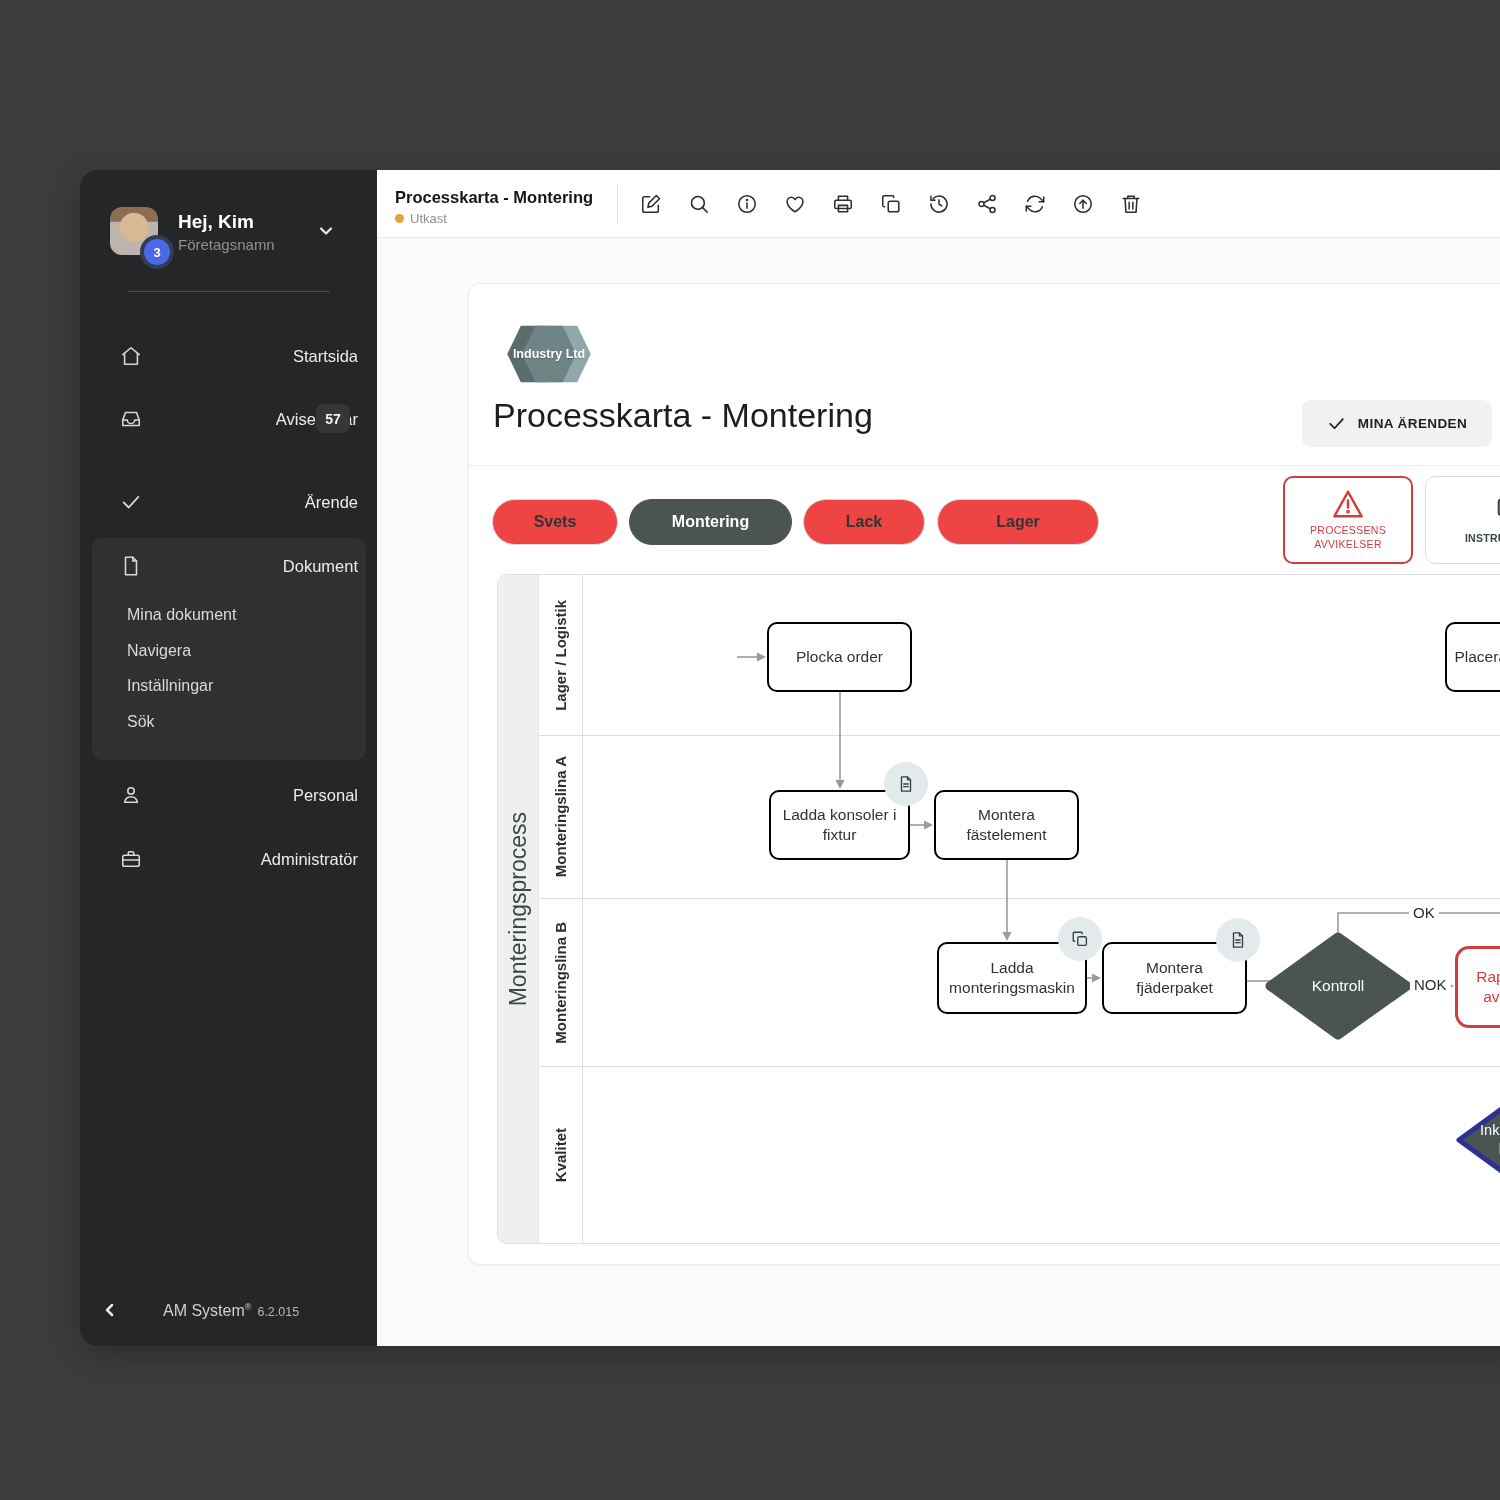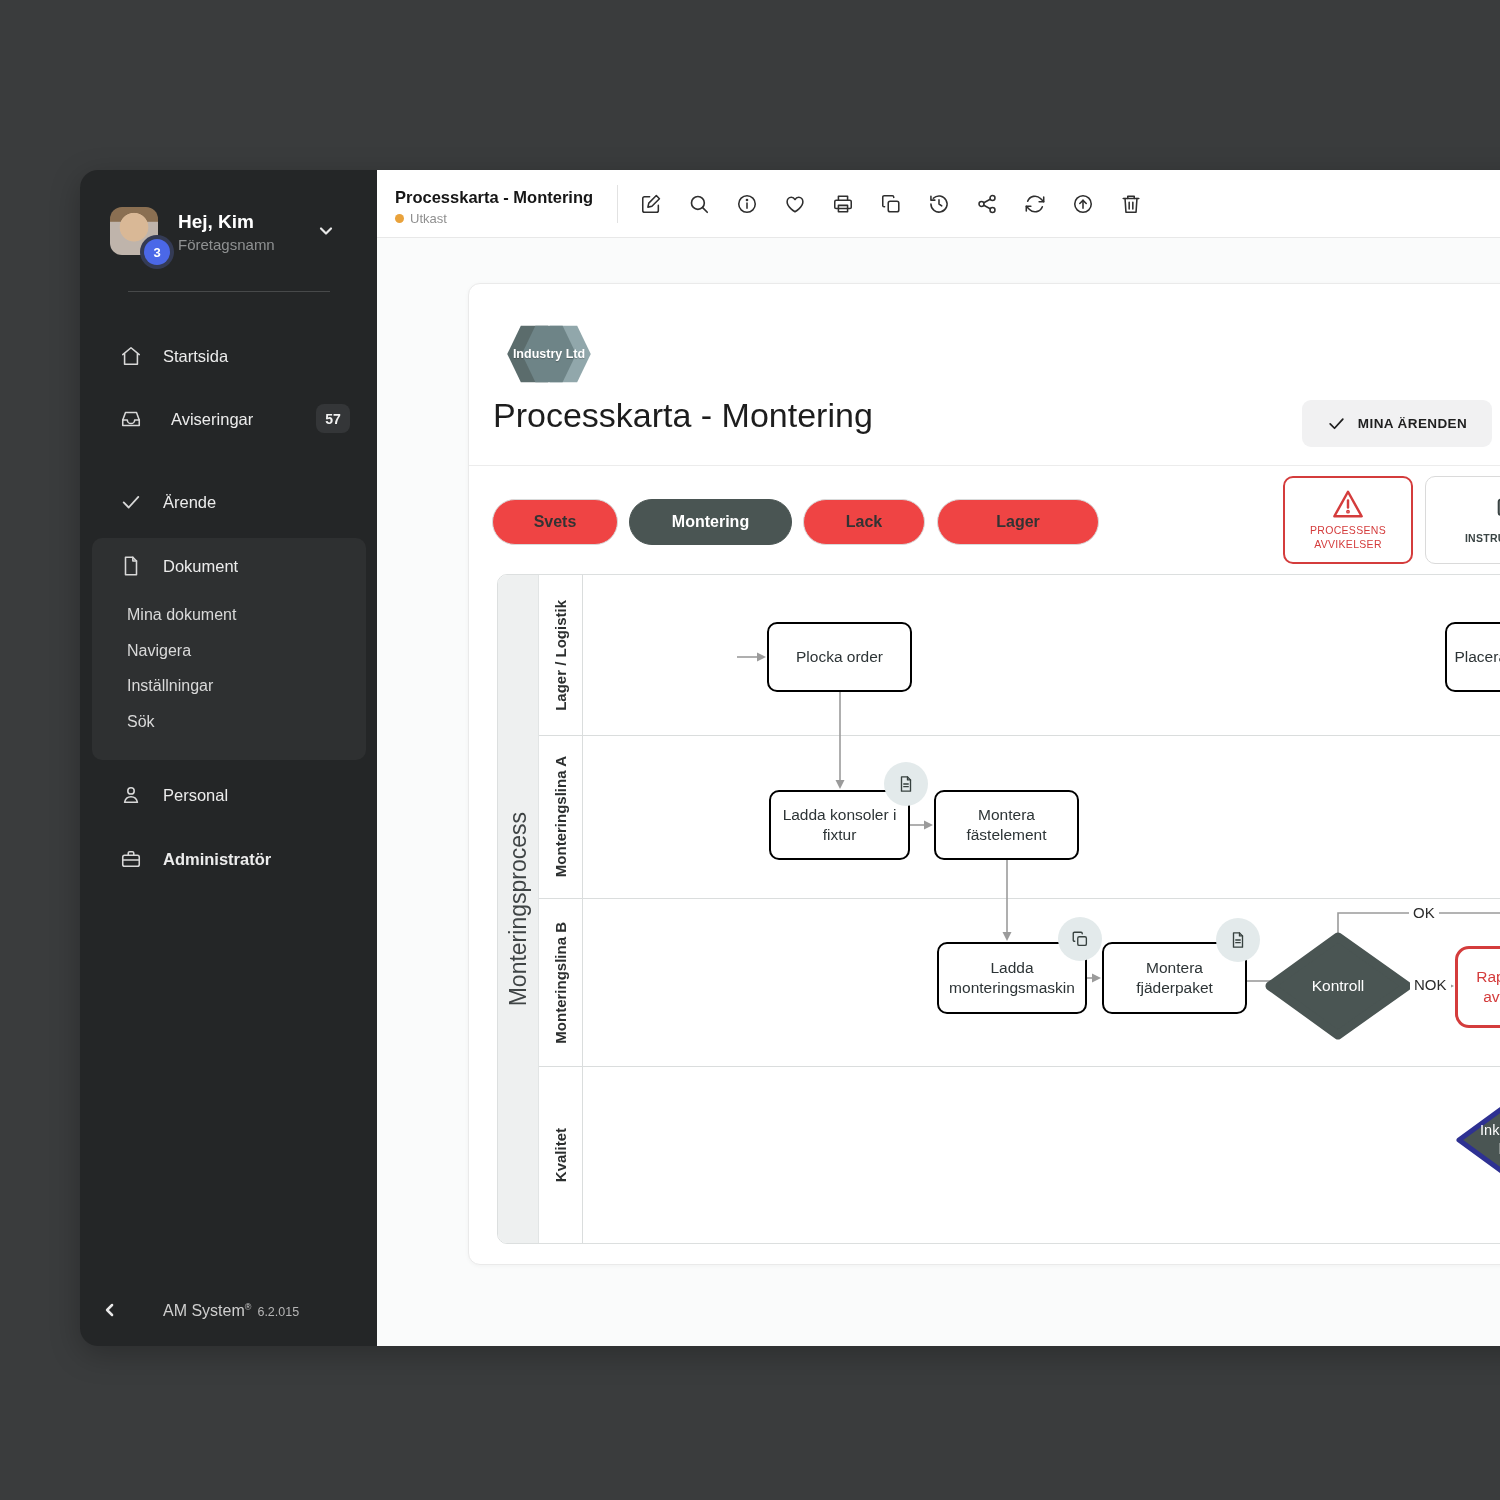--- a/index.html
+++ b/index.html
@@ -41,21 +41,21 @@
     display:flex; align-items:center; justify-content:center;
   }
   .user-name { position:absolute; left:98px; top:41px; color:#fff; font-size:19px; font-weight:bold;text-align:center; }
   .user-company { position:absolute; left:98px; top:66px; color:#8f9192; font-size:15px; }
   .profile-chevron { position:absolute; left:236px; top:51px; color:#e8e8e8; cursor:pointer; }
   .side-divider { position:absolute; left:48px; top:121px; width:202px; height:1px; background:#47494a; }
 
   .nav-item {
     position:absolute; left:18px; width:260px; height:44px;
     display:flex; align-items:center; cursor:pointer;
-    color:#ececec; font-size:16.5px; border-radius:8px;
+    color:#ececec; font-size:16.5px; border-radius:8px;justify-content:space-between;
   }
   .nav-item .nav-ico { width:22px; height:22px; margin-left:22px; flex:none; color:#d8d8d8; }
   .nav-item .nav-lbl { margin-left:21px; }
   .nav-badge {
     position:absolute; right:8px; top:7px; min-width:34px; height:29px;
     background:#343638; border-radius:8px; color:#f2f2f2;
     font-size:14px; font-weight:bold; display:flex; align-items:center; justify-content:center;
     padding:0 7px;
   }
   .dok-group {
@@ -252,21 +252,21 @@
     <div class="nav-item" style="top:603px;">
       <span class="nav-ico">
         <svg viewBox="0 0 24 24" fill="none" stroke="currentColor" stroke-width="1.7" stroke-linecap="round" stroke-linejoin="round">
             <circle cx="12" cy="7.5" r="3.5"></circle>
             <path d="M5 20c.8-4 3.5-6 7-6s6.2 2 7 6z"></path>
           </svg>
       </span>
       <span class="nav-lbl">Personal</span>
     </div>
 
-    <div class="nav-item" style="top:667px;font-weight:bold;">
+    <div class="nav-item" style="top:667px;">
       <span class="nav-ico">
         <svg viewBox="0 0 24 24" fill="none" stroke="currentColor" stroke-width="1.7" stroke-linecap="round" stroke-linejoin="round">
             <rect x="3" y="8" width="18" height="12" rx="2"></rect>
             <path d="M9 8V5.5A1.5 1.5 0 0 1 10.5 4h3A1.5 1.5 0 0 1 15 5.5V8"></path>
             <path d="M3 13h18"></path>
           </svg>
       </span>
       <span class="nav-lbl">Administratör</span>
     </div>
 

